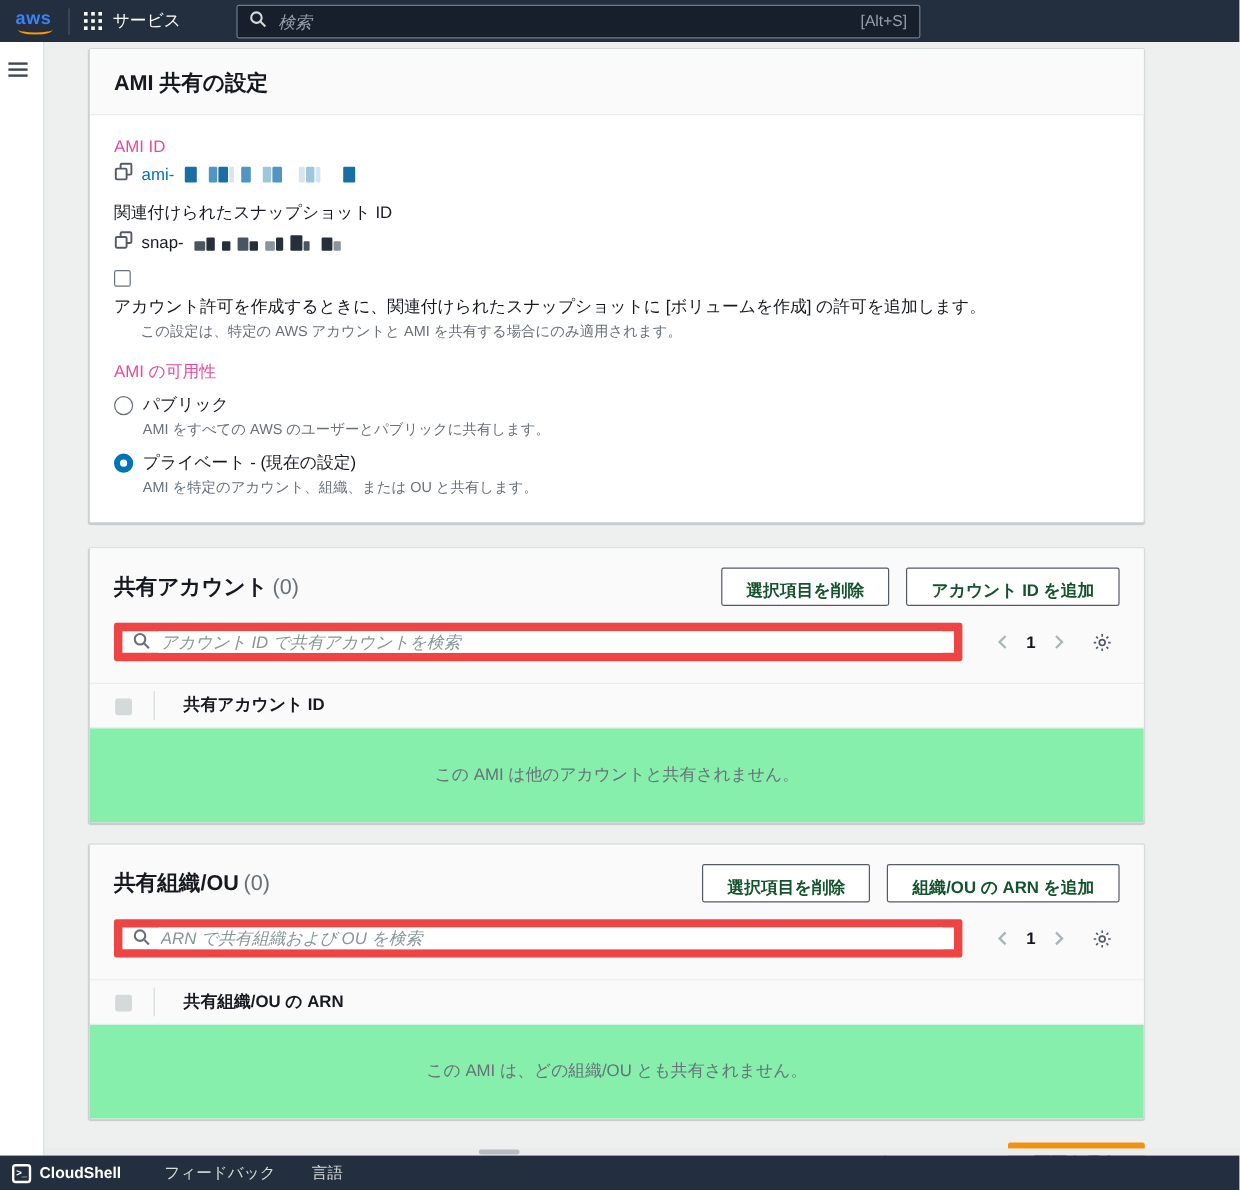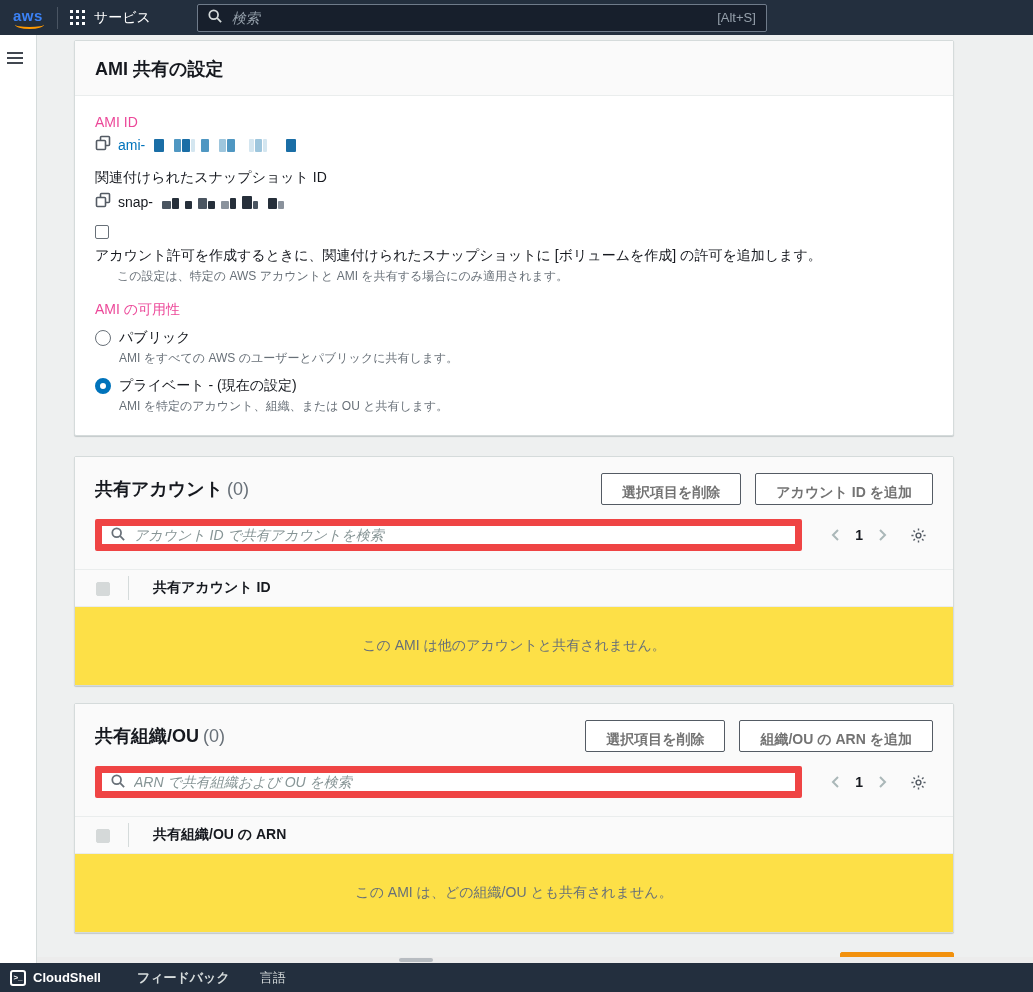--- a/index.html
+++ b/index.html
@@ -81,59 +81,59 @@
   .radio.checked { border:5px solid #0073bb; }
   .radio-desc { color:#687078; font-size:12px; margin:3px 0 0 24px; }
 
   
   .table-card { margin-top:20px; }
   .card-top { background:#fafafa; padding:16px 20px 0; }
   .head-row { display:flex; align-items:center; }
   .head-row h2 { flex:1; }
   .btn {
     height:32px; padding:10px 20px; background:#fff; border:1px solid #545b64; border-radius:2px;
-    color:#737373; font-weight:700; font-size:14px; font-family:inherit; cursor:pointer; margin-left:14px;
+    color:#14532d; font-weight:700; font-size:14px; font-family:inherit; cursor:pointer; margin-left:14px;
   }
   .filter-row { display:flex; align-items:center; margin-top:14px; padding-bottom:18px; }
   .search-box { flex:1; height:32px; background:#fff; border:7px solid #ef4444; border-radius:2px;
     display:flex; align-items:center; gap:7px; padding:0 9px; }
   .search-box input { flex:1; border:none; outline:none; font-size:14px; font-family:inherit; color:#16191f; }
   .search-box input::placeholder { color:#879596; font-style:italic; }
   .pager { display:flex; align-items:center; margin-left:28px; gap:13px; }
   .chev { display:flex; align-items:center; }
   .page-num { font-weight:700; color:#16191f; }
   .gear { margin-left:22px; margin-right:6px; display:flex; cursor:pointer; }
 
   .table-head { display:flex; align-items:center; height:38px; background:#fafafa;
     border-top:1px solid #eaeded; border-bottom:1px solid #eaeded; padding-left:21px; }
   .col-divider { width:1px; height:24px; background:#d5dbdb; margin-left:18px; }
   .col-label { margin-left:24px; font-weight:700; color:#16191f; }
   .empty { height:78px; display:flex; align-items:center; justify-content:center;
-    color:#687078; background:#fde047; }
+    color:#687078; background:#86efac; }
 
   
   .actions { display:flex; justify-content:flex-end; align-items:center; gap:30px; margin-top:19px; }
   .link-btn { color:#545b64; font-weight:700; cursor:pointer; background:none; border:none;
     font-size:14px; font-family:inherit; }
   .primary-btn { height:33px; padding:0 21px; background:#f2910d; border:1px solid #f2910d;
     border-radius:2px; color:#16191f; font-weight:700; font-size:14px; font-family:inherit; cursor:pointer; }
 
   
   .hscroll { position:absolute; bottom:29px; left:0; right:0; height:6px; background:#ececec; }
   .hthumb { position:absolute; left:399px; top:1px; width:34px; height:4px; background:#b7bcc1; border-radius:2px; }
   .footer {
     position:absolute; bottom:0; left:0; right:0; height:29px; background:#232f3e;
     display:flex; align-items:center; color:#d5dbdb; font-size:13px; padding-left:10px; z-index:6;
   }
   .footer-item { display:flex; align-items:center; gap:7px; cursor:pointer; }
   .cloudshell { color:#fff; font-weight:700; }
   .cs-icon { width:16px; height:16px; border:2px solid #fff; border-radius:3px; color:#fff;
     font-size:8px; font-weight:700; display:flex; align-items:center; justify-content:center;
     letter-spacing:0; }
-  .f-gap1 { margin-left:36px;font-weight:bold; } .f-gap2 { margin-left:30px; }
+  .f-gap1 { margin-left:36px; } .f-gap2 { margin-left:30px; }
 </style>
 </head>
 <body>
 
 <div class="topnav">
   <div class="aws-logo">aws</div>
   <div class="nav-divider"></div>
   <div class="nav-services">
     <span class="grid-icon">
       <svg width="15" height="15" viewBox="0 0 15 15">

